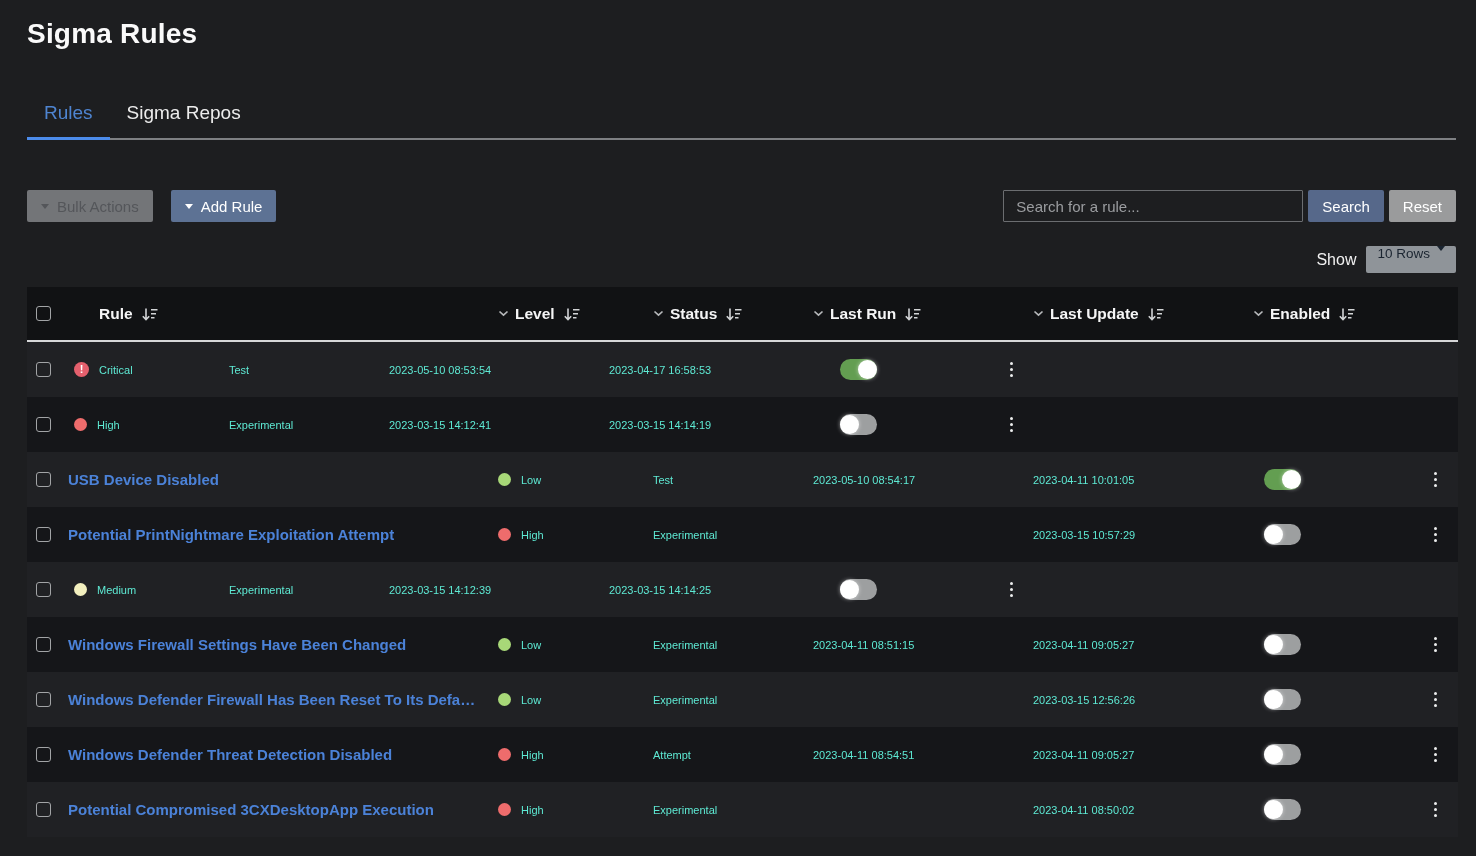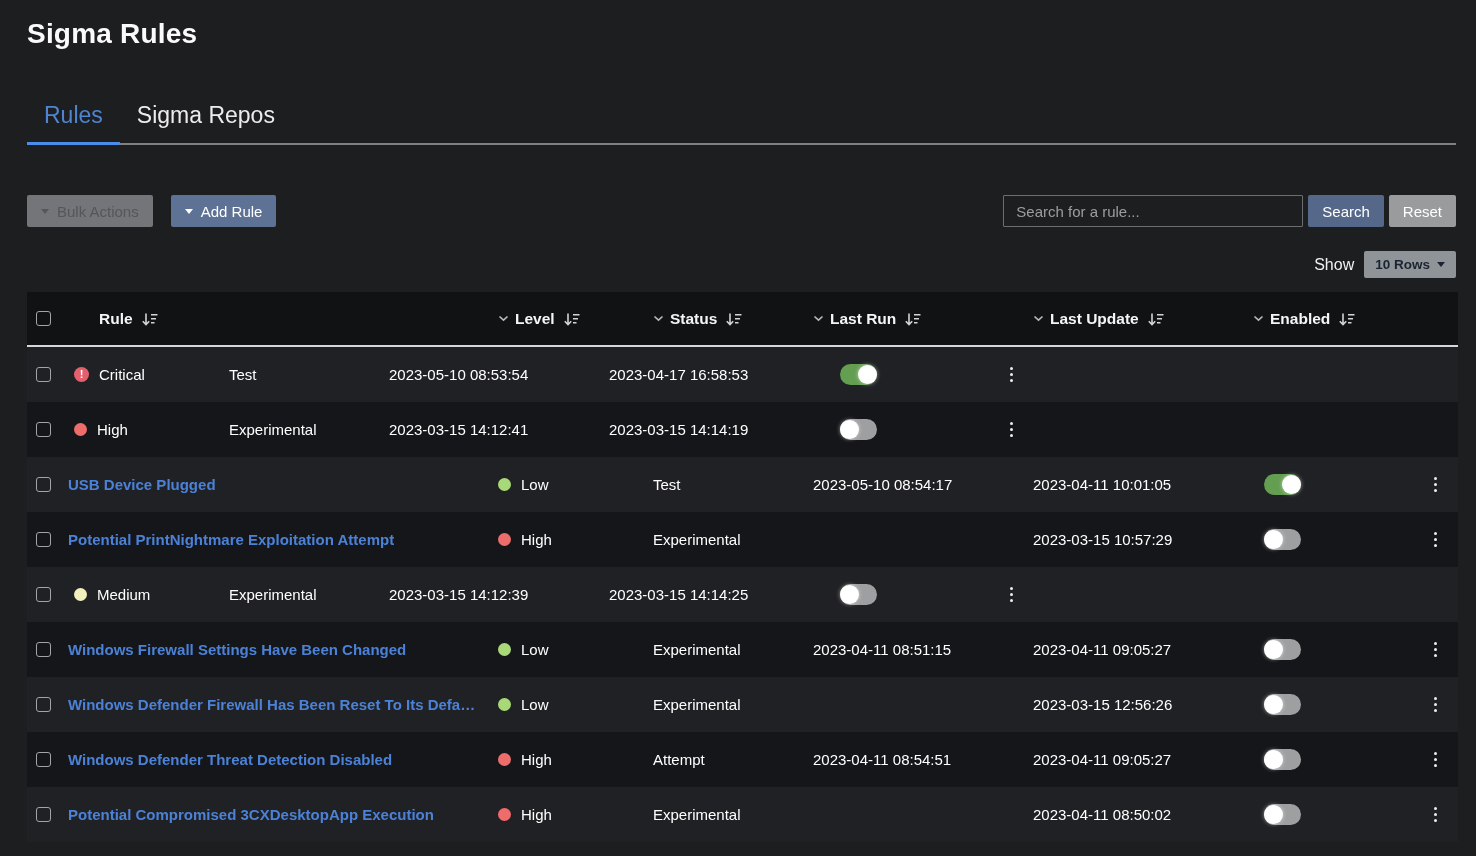--- a/index.html
+++ b/index.html
@@ -20,21 +20,21 @@
     color: #fafafa;
   }
 
   
   .tabs {
     margin-top: 44px;
     display: flex;
     border-bottom: 2px solid #7e8083;
   }
   .tab {
-    font-size: 23px;
+    font-size: 19px;
     padding: 8px 17px 13px 17px;
     color: #ececec;
     cursor: pointer;
     position: relative;
     margin-bottom: -2px;
   }
   .tab.active {
     color: #4e84d0;
     border-bottom: 3px solid #4c8ceb;
   }
@@ -90,26 +90,26 @@
     justify-content: flex-end;
     align-items: center;
     gap: 10px;
   }
   .show-label { font-size: 16px; color: #f1f1f1; }
   .rows-btn {
     background: #8f9499;
     color: #1a2430;
     height: 27px;
     font-size: 13.5px;
-    font-weight: 700;
+    font-weight: 400;
     border: none;
     border-radius: 2px;
     padding: 0 11px;
     display: inline-flex;
-    align-items: center;
+    align-items: flex-start;
     gap: 7px;
     cursor: pointer;
     font-family: "Liberation Sans", sans-serif;
   }
   .rows-btn .caret { border-top-color: #1a2430; }
 
   
   .table { margin-top: 14px; width: 1431px; }
   .tr { display: flex; align-items: center; height: 55px; }
   .thead {
@@ -150,21 +150,21 @@
     font-weight: 700;
     font-size: 15px;
     text-decoration: none;
     cursor: pointer;
     white-space: nowrap;
     overflow: hidden;
     text-overflow: ellipsis;
     max-width: 415px;
   }
 
-  .cell-text { font-size: 15px; color: #ffffff; white-space: nowrap; }
+  .cell-text { font-size: 11px; color: #5eead4; white-space: nowrap; }
 
   .dot {
     width: 13px; height: 13px;
     border-radius: 50%;
     margin-right: 10px;
     flex: none;
     display: inline-flex;
     align-items: center;
     justify-content: center;
   }
@@ -377,21 +377,21 @@
               <i></i>
             </span>
     </div>
   </div>
 
   <div class="tr">
     <div class="td col-check">
       <span class="checkbox"></span>
     </div>
     <div class="td col-rule">
-      <a class="rule-link">USB Device Plugged</a>
+      <a class="rule-link">USB Device Disabled</a>
     </div>
     <div class="td col-level">
       <span class="dot" style="background: rgb(168, 216, 120);"></span>
       <span class="cell-text">Low</span>
     </div>
     <div class="td col-status">
       <span class="cell-text">Test</span>
     </div>
     <div class="td col-lastrun">
       <span class="cell-text">2023-05-10 08:54:17</span>

